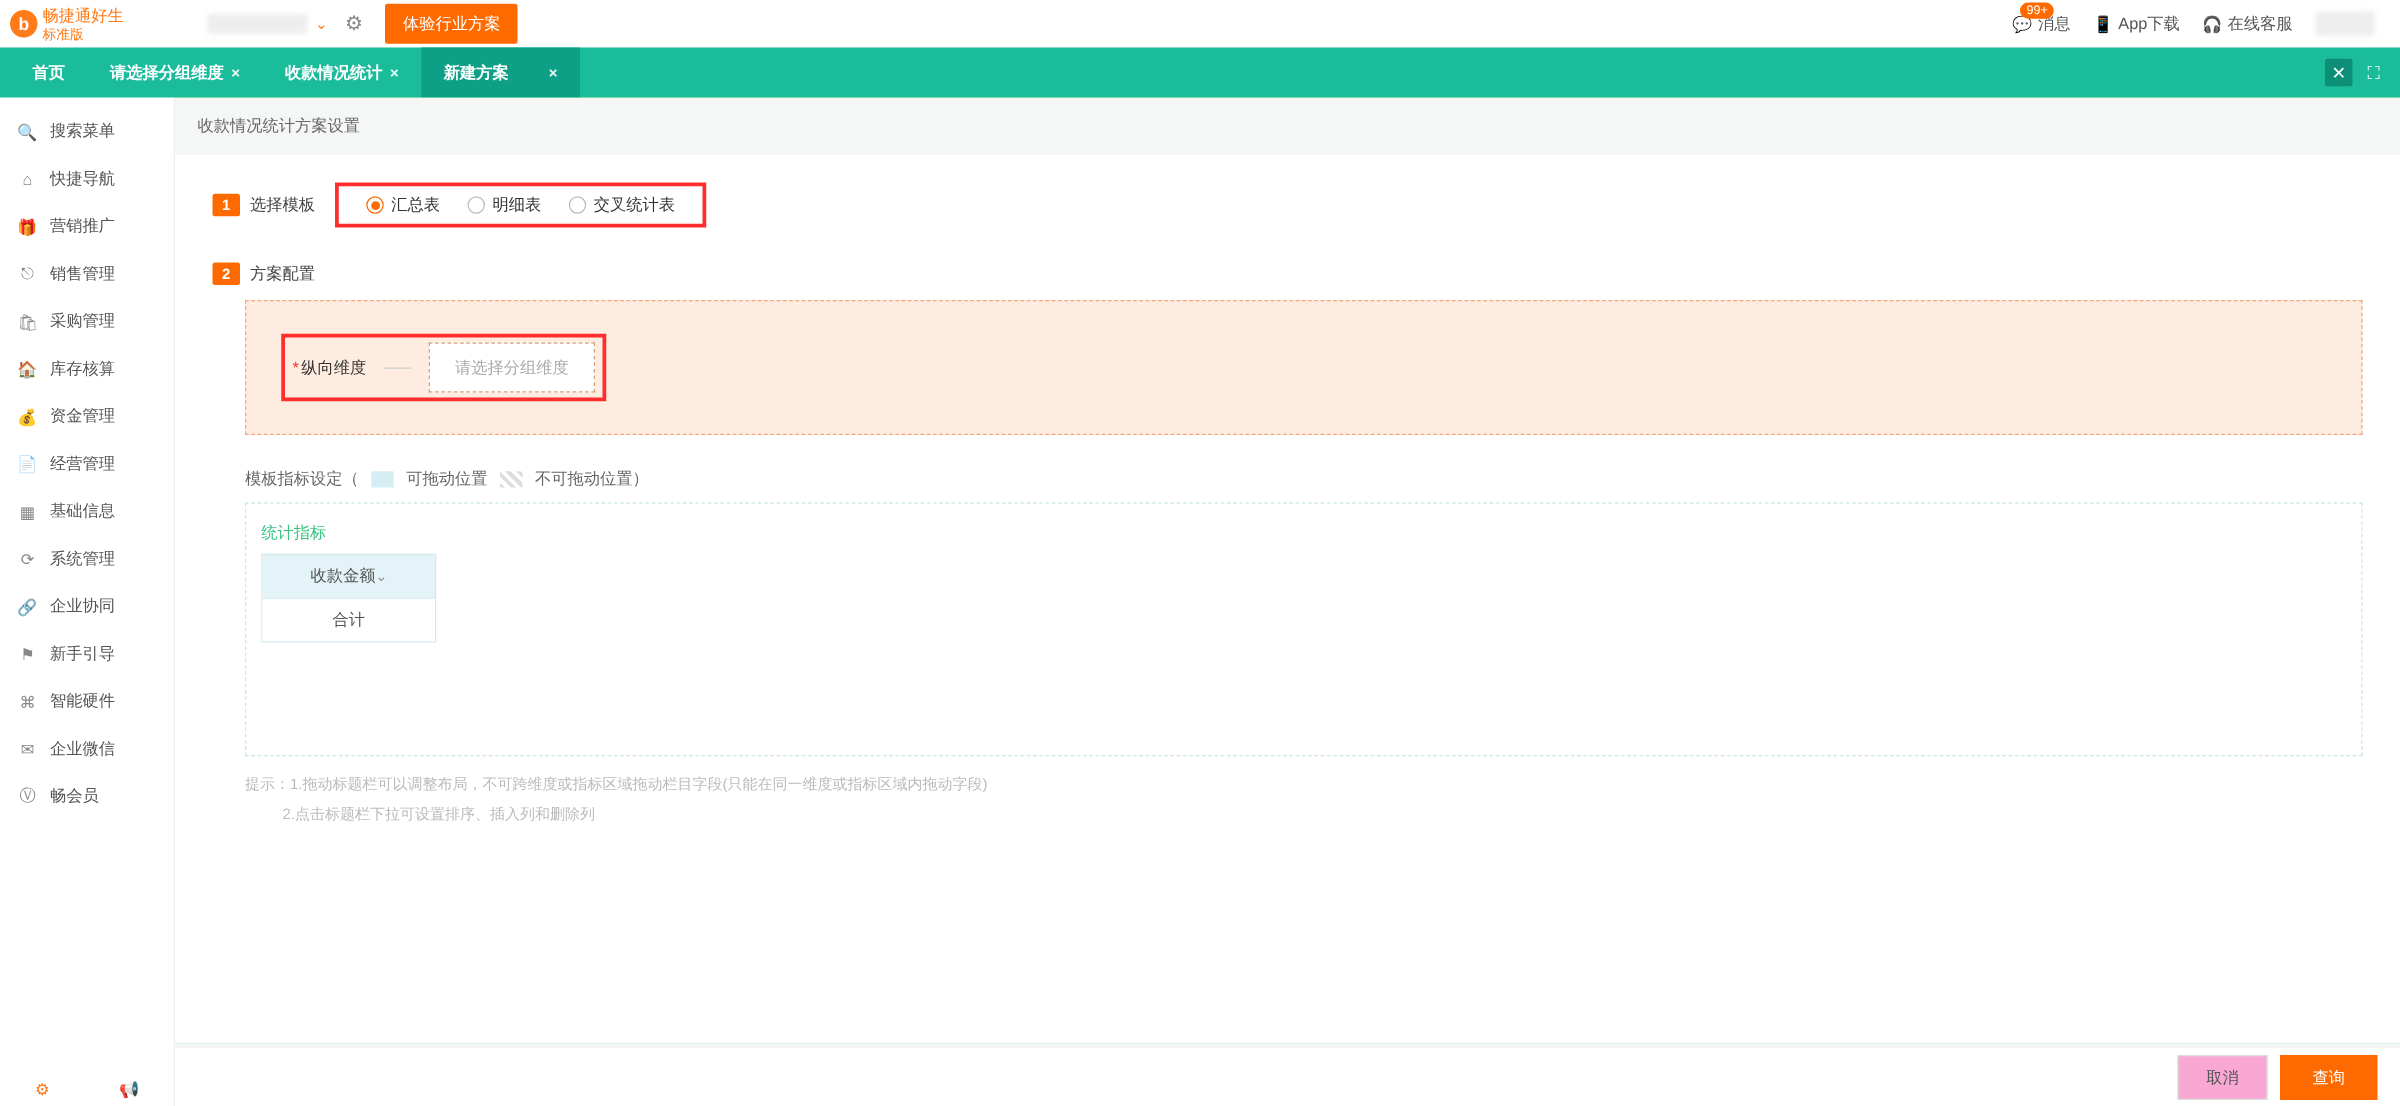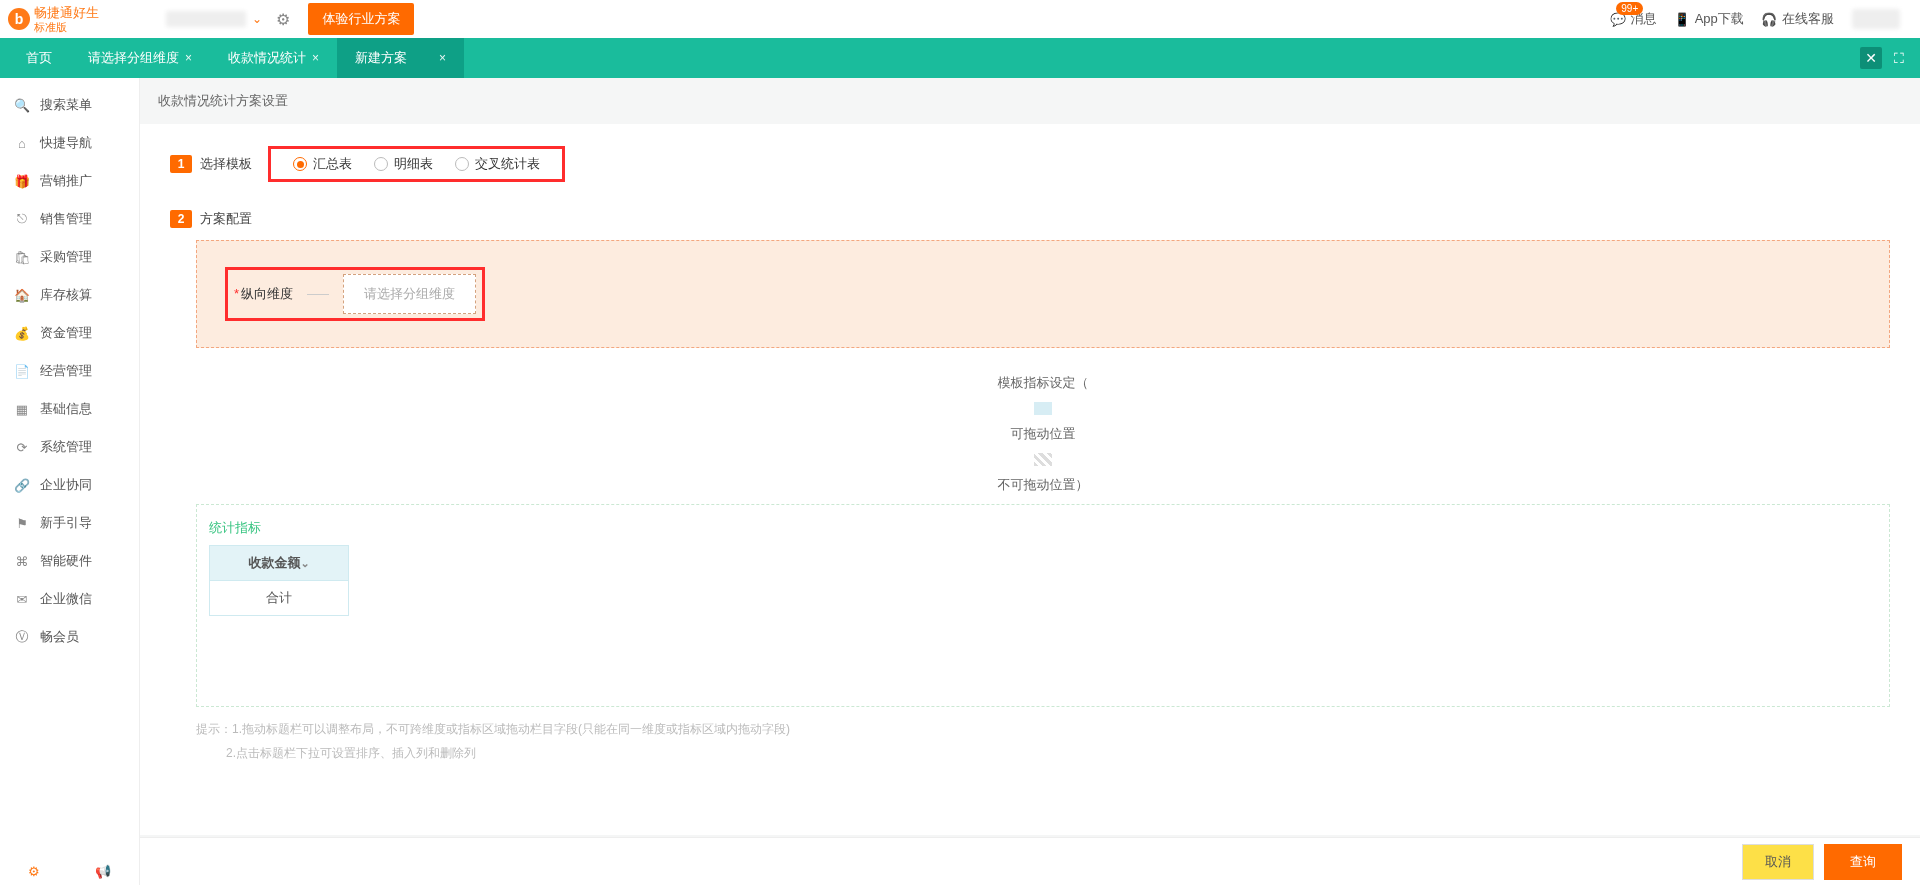--- a/index.html
+++ b/index.html
@@ -16,21 +16,21 @@
   .top-chevron { color:#ff7a18; font-size:12px;}
   .gear-top { margin-left:14px; color:#888; font-size:16px;}
   .btn-orange { background:#ff6a00; color:#fff; border:none; padding:7px 14px; font-size:13px; margin-left:18px; cursor:pointer; border-radius:2px;}
   .top-right { margin-left:auto; display:flex; align-items:center; gap:18px; padding-right:12px;}
   .tr-item { display:flex; align-items:center; gap:4px; color:#555; font-size:13px; position:relative;}
   .badge { position:absolute; top:-8px; left:6px; background:#ff6a00; color:#fff; font-size:10px; padding:1px 5px; border-radius:8px;}
   .avatar-blur { width:48px; height:20px; background:#eee; filter:blur(2px); border-radius:3px;}
 
   
   .nav-tabs { display:flex; align-items:center; background:#1abc9c; height:40px; padding-left:8px; position:relative;}
-  .nav-tab { padding:0 18px; color:#fff; font-size:13px; line-height:40px; display:flex; align-items:center; gap:6px; cursor:pointer;}
+  .nav-tab { padding:0 18px; color:#fff; font-size:13px; line-height:40px; display:flex; align-items:center; gap:6px; cursor:pointer;font-weight:bold;}
   .nav-tab.active { background:#0ea086;gap:32px; }
   .nav-close { font-size:12px; opacity:.9;}
   .nav-right { margin-left:auto; display:flex; align-items:center; gap:6px; padding-right:10px;}
   .nav-icon-sq { width:22px; height:22px; display:flex; align-items:center;justify-content:center; color:#fff; font-size:14px;}
   .nav-icon-sq.dark { background:#0d8f77; border-radius:2px;}
 
   
   .layout { display:flex; height:calc(100% - 78px); }
   .sidebar { width:140px; background:#fff; border-right:1px solid #eee; padding-top:8px; overflow:hidden;}
   .sidebar-bottom { position:absolute; bottom:6px; left:0; width:140px; display:flex; justify-content:space-around; color:#ff7a18;}
@@ -51,36 +51,36 @@
   .radio-dot { width:7px; height:7px; background:#ff6a00; border-radius:50%;}
 
   .config-block { padding-left:26px; }
   .cfg-title { color:#666; font-size:13px; margin:6px 0 10px;}
   .dim-box { border:1px dashed #f3a77f; background:#fdecdf; padding:26px 28px; display:flex; align-items:center; gap:18px; position:relative;}
   .req-star { color:#ff2d2d; margin-right:2px;}
   .dim-line { width:22px; border-top:1px solid #ccc;}
   .dim-input { border:1px dashed #d4a27e; background:#fff; padding:10px 20px; color:#aaa; font-size:13px; min-width:120px;}
   .hl-box { border:3px solid #ff2d2d; padding:4px 6px; display:inline-flex; align-items:center;}
 
-  .metric-legend { display:flex; align-items:center; gap:10px; margin:26px 0 10px; color:#666; font-size:13px;flex-direction:column;}
+  .metric-legend { display:flex; align-items:center; gap:10px; margin:26px 0 10px; color:#666; font-size:13px;}
   .swatch { width:18px; height:13px; display:inline-block;}
   .sw-drag { background:#d7edf4;}
   .sw-nodrag { background:repeating-linear-gradient(45deg,#ddd,#ddd 3px,#fff 3px,#fff 6px);}
   .metric-area { border:1px dashed #cbe8d3; padding:12px 12px 90px;}
   .stat-label { color:#37c480; font-size:13px; margin:2px 0 8px;}
   .metric-cell { width:140px; border:1px solid #cfeaf0; text-align:center; font-size:13px; }
-  .metric-head { background:#e3f3f7; padding:8px 0; display:flex; align-items:center;justify-content:center; gap:0; color:#555; cursor:pointer;font-weight:bold;}
+  .metric-head { background:#e3f3f7; padding:8px 0; display:flex; align-items:center;justify-content:center; gap:0; color:#555; cursor:pointer;}
   .metric-sum { background:#fff; padding:8px 0; color:#555; border-top:1px solid #cfeaf0;}
 
   .tips { color:#bbb; font-size:12px; line-height:2; margin-top:10px;}
   .save-row { display:flex; align-items:center; gap:8px; padding:16px 30px; background:#f5f6f6;}
   .chk { width:14px; height:14px; border:1px solid #bbb; border-radius:2px; background:#fff;}
 
   .footer { position:absolute; bottom:0; right:0; left:140px; height:48px; background:#fff; border-top:1px solid #eee; display:flex; align-items:center; justify-content:flex-end; padding-right:18px; gap:10px;}
-  .btn-plain { background:#fde047; border:1px solid #ddd; padding:8px 22px; font-size:13px; color:#555; cursor:pointer;}
+  .btn-plain { background:#f9a8d4; border:1px solid #ddd; padding:8px 22px; font-size:13px; color:#555; cursor:pointer;}
   .btn-primary { background:#ff6a00; color:#fff; border:none; padding:9px 26px; font-size:13px; cursor:pointer;}
 </style>
 </head>
 <body>
 
 <div class="topbar">
   <div class="logo-wrap">
     <span class="logo-circle">b</span>
     <div>
       <div class="logo-text">畅捷通好生</div>

